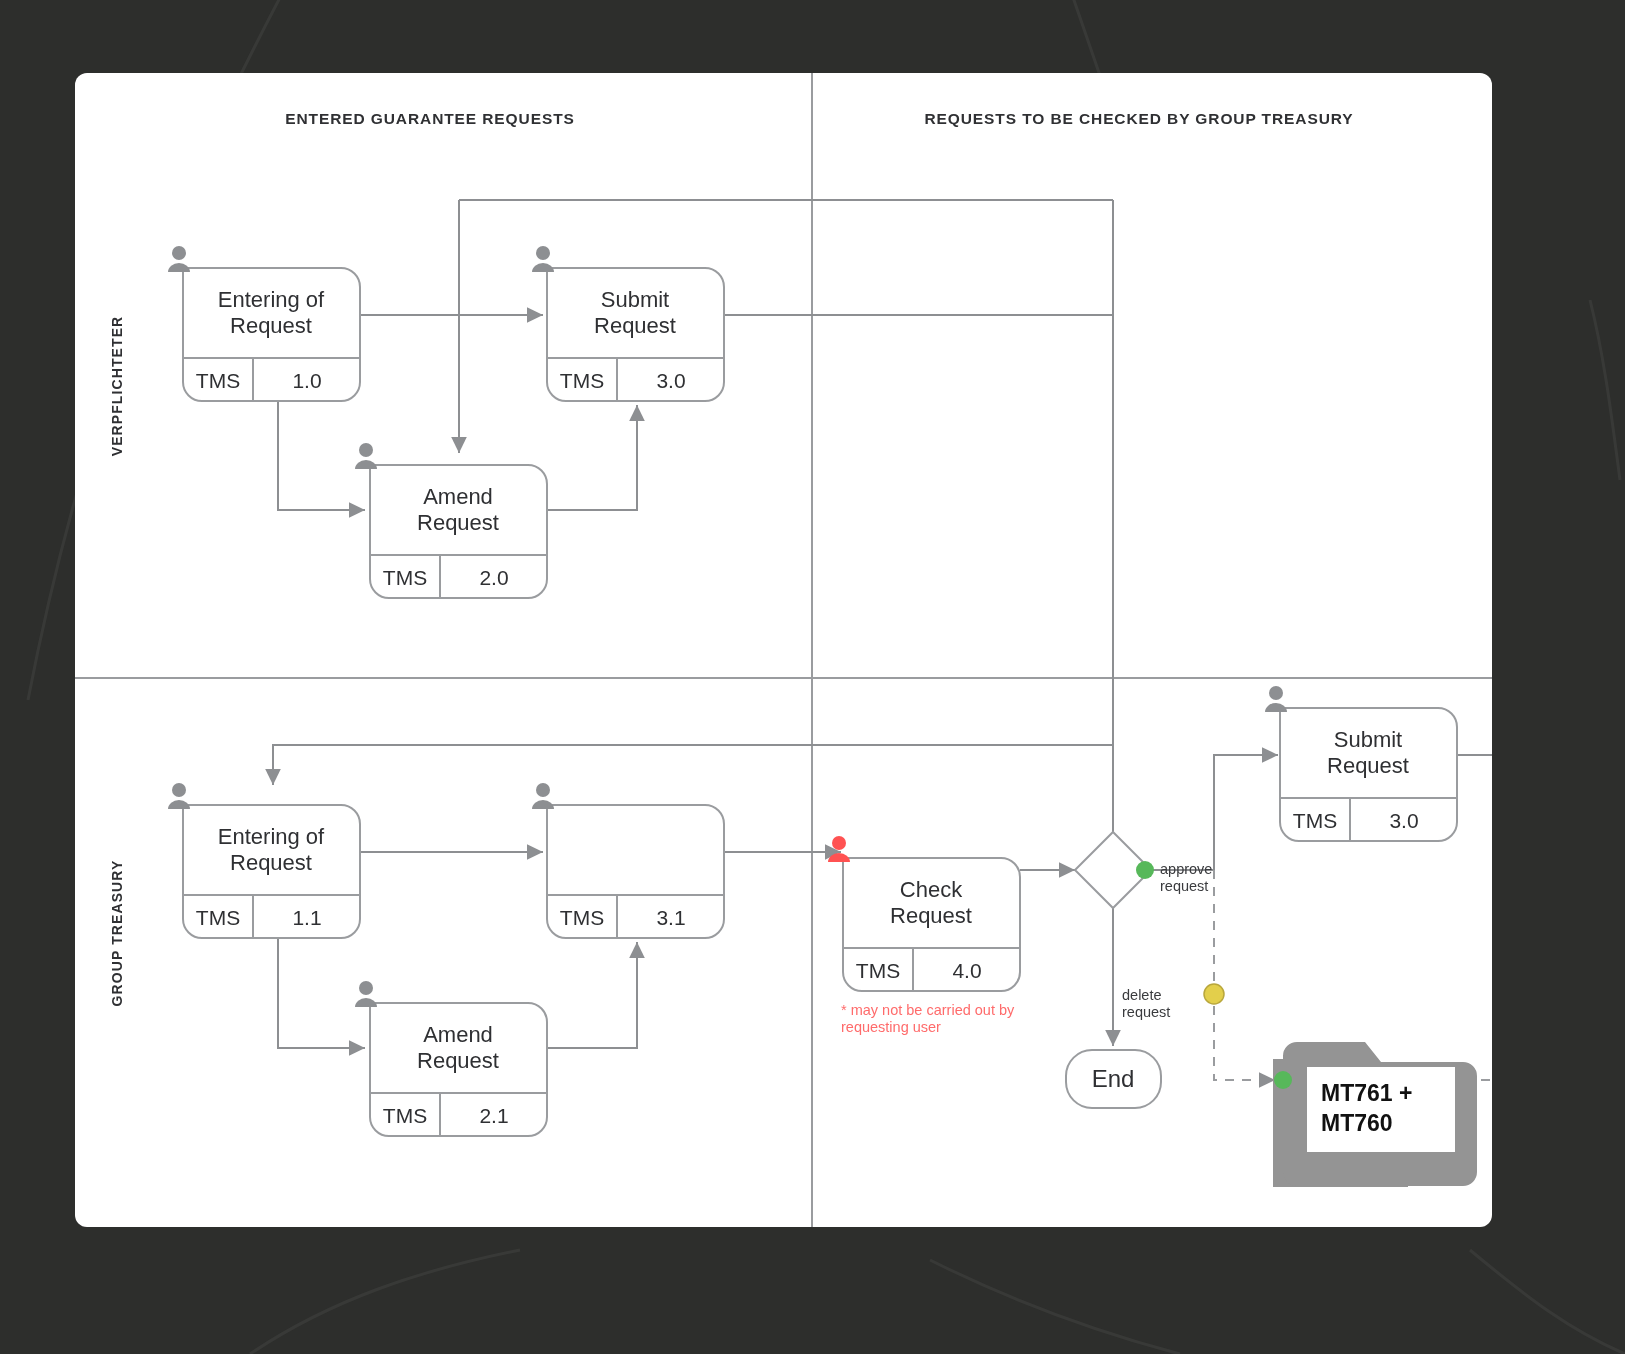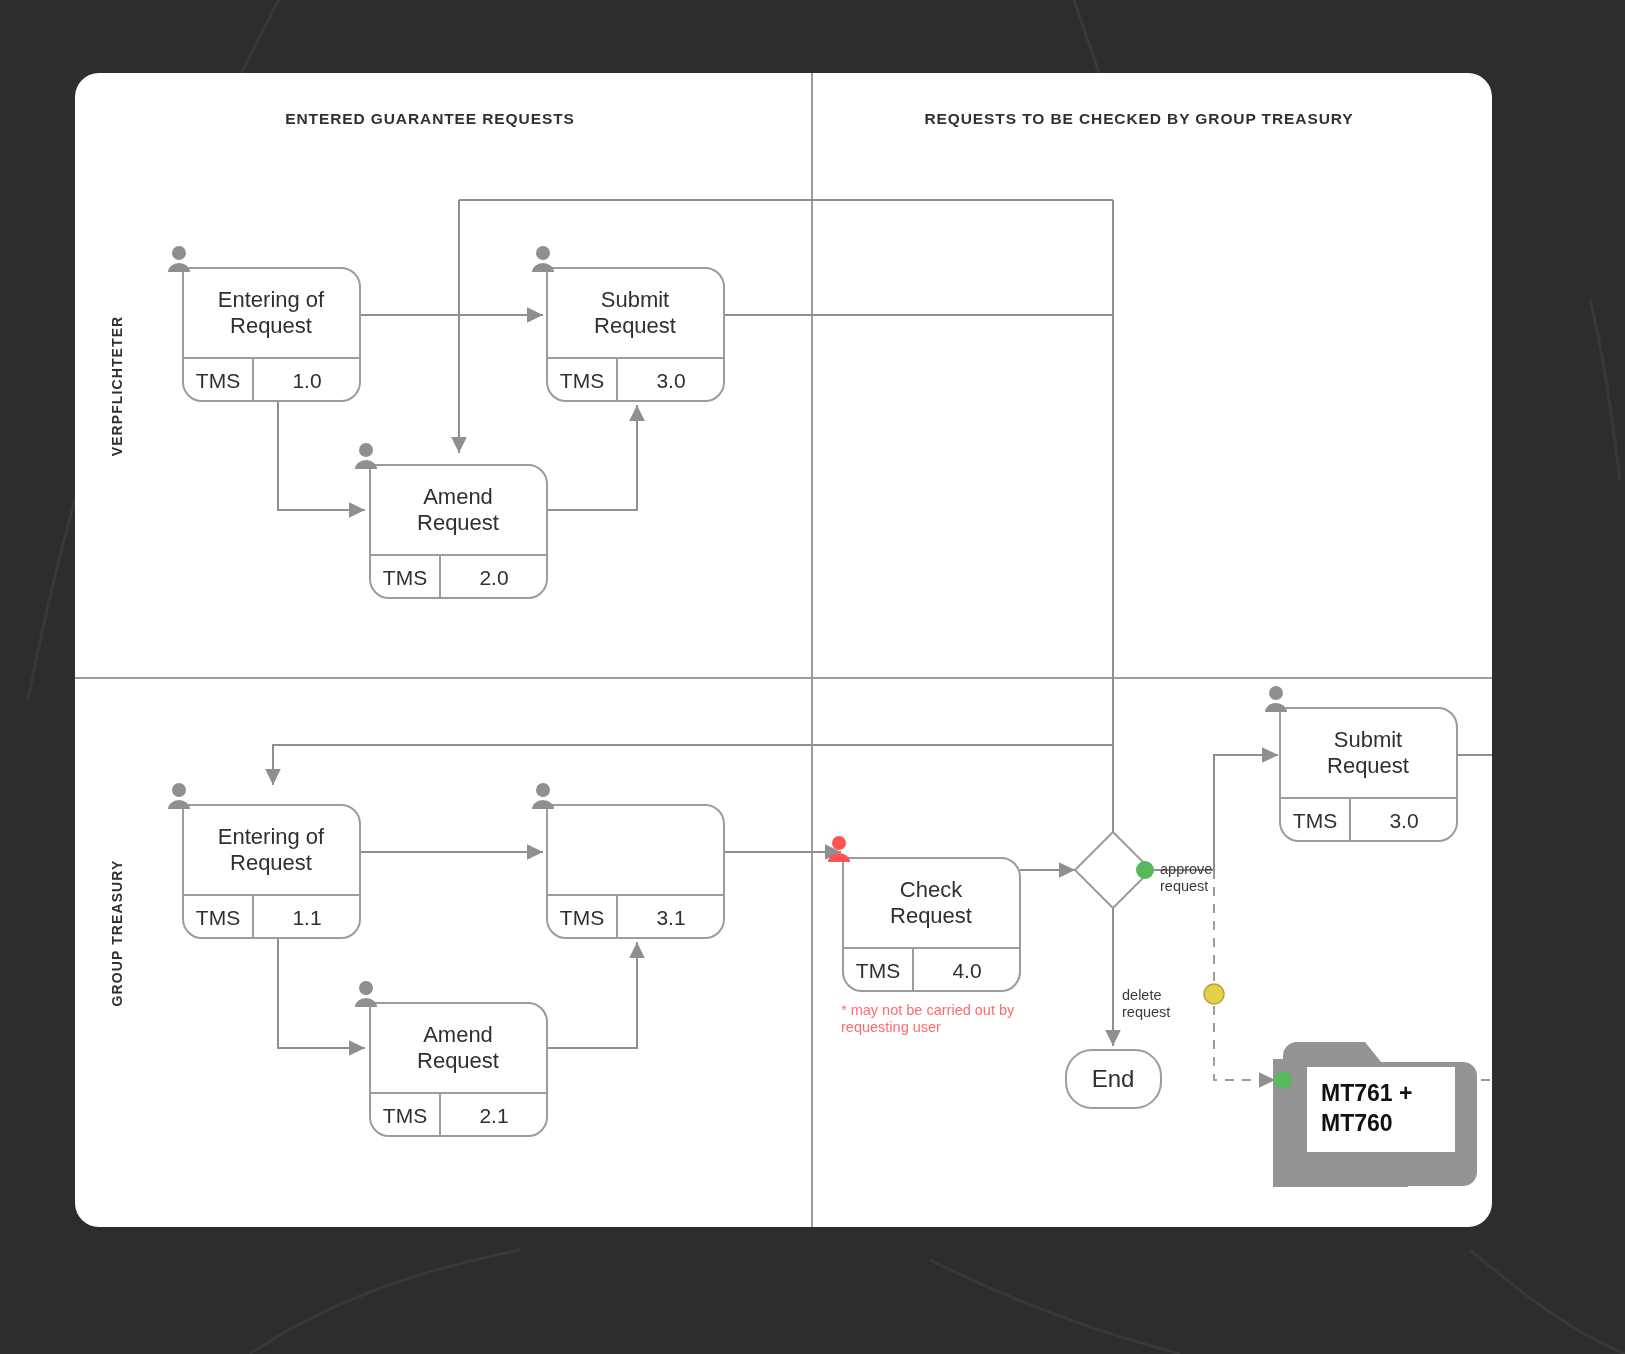--- a/index.html
+++ b/index.html
@@ -6,21 +6,21 @@
   body{
     width:1625px;height:1354px;
     background:#2d2e2c;
     font-family:"Liberation Sans", sans-serif;
     overflow:hidden;
     position:relative;
   }
   #bg-texture{position:absolute;inset:0;width:1625px;height:1354px;pointer-events:none;}
   #card{
     position:absolute;left:75px;top:73px;width:1417px;height:1154px;
-    background:#ffffff;border-radius:24px;overflow:hidden;
+    background:#ffffff;border-radius:12px;overflow:hidden;
   }
   #flow{position:absolute;left:0;top:0;width:1417px;height:1154px;display:block;}
   .lane-title{
     font-size:15.5px;letter-spacing:0.9px;fill:#2f3033;font-weight:600;
     font-family:"Liberation Sans", sans-serif;
   }
   .lane-side{
     font-size:14px;letter-spacing:1.1px;fill:#2f3033;font-weight:600;
     font-family:"Liberation Sans", sans-serif;
   }

